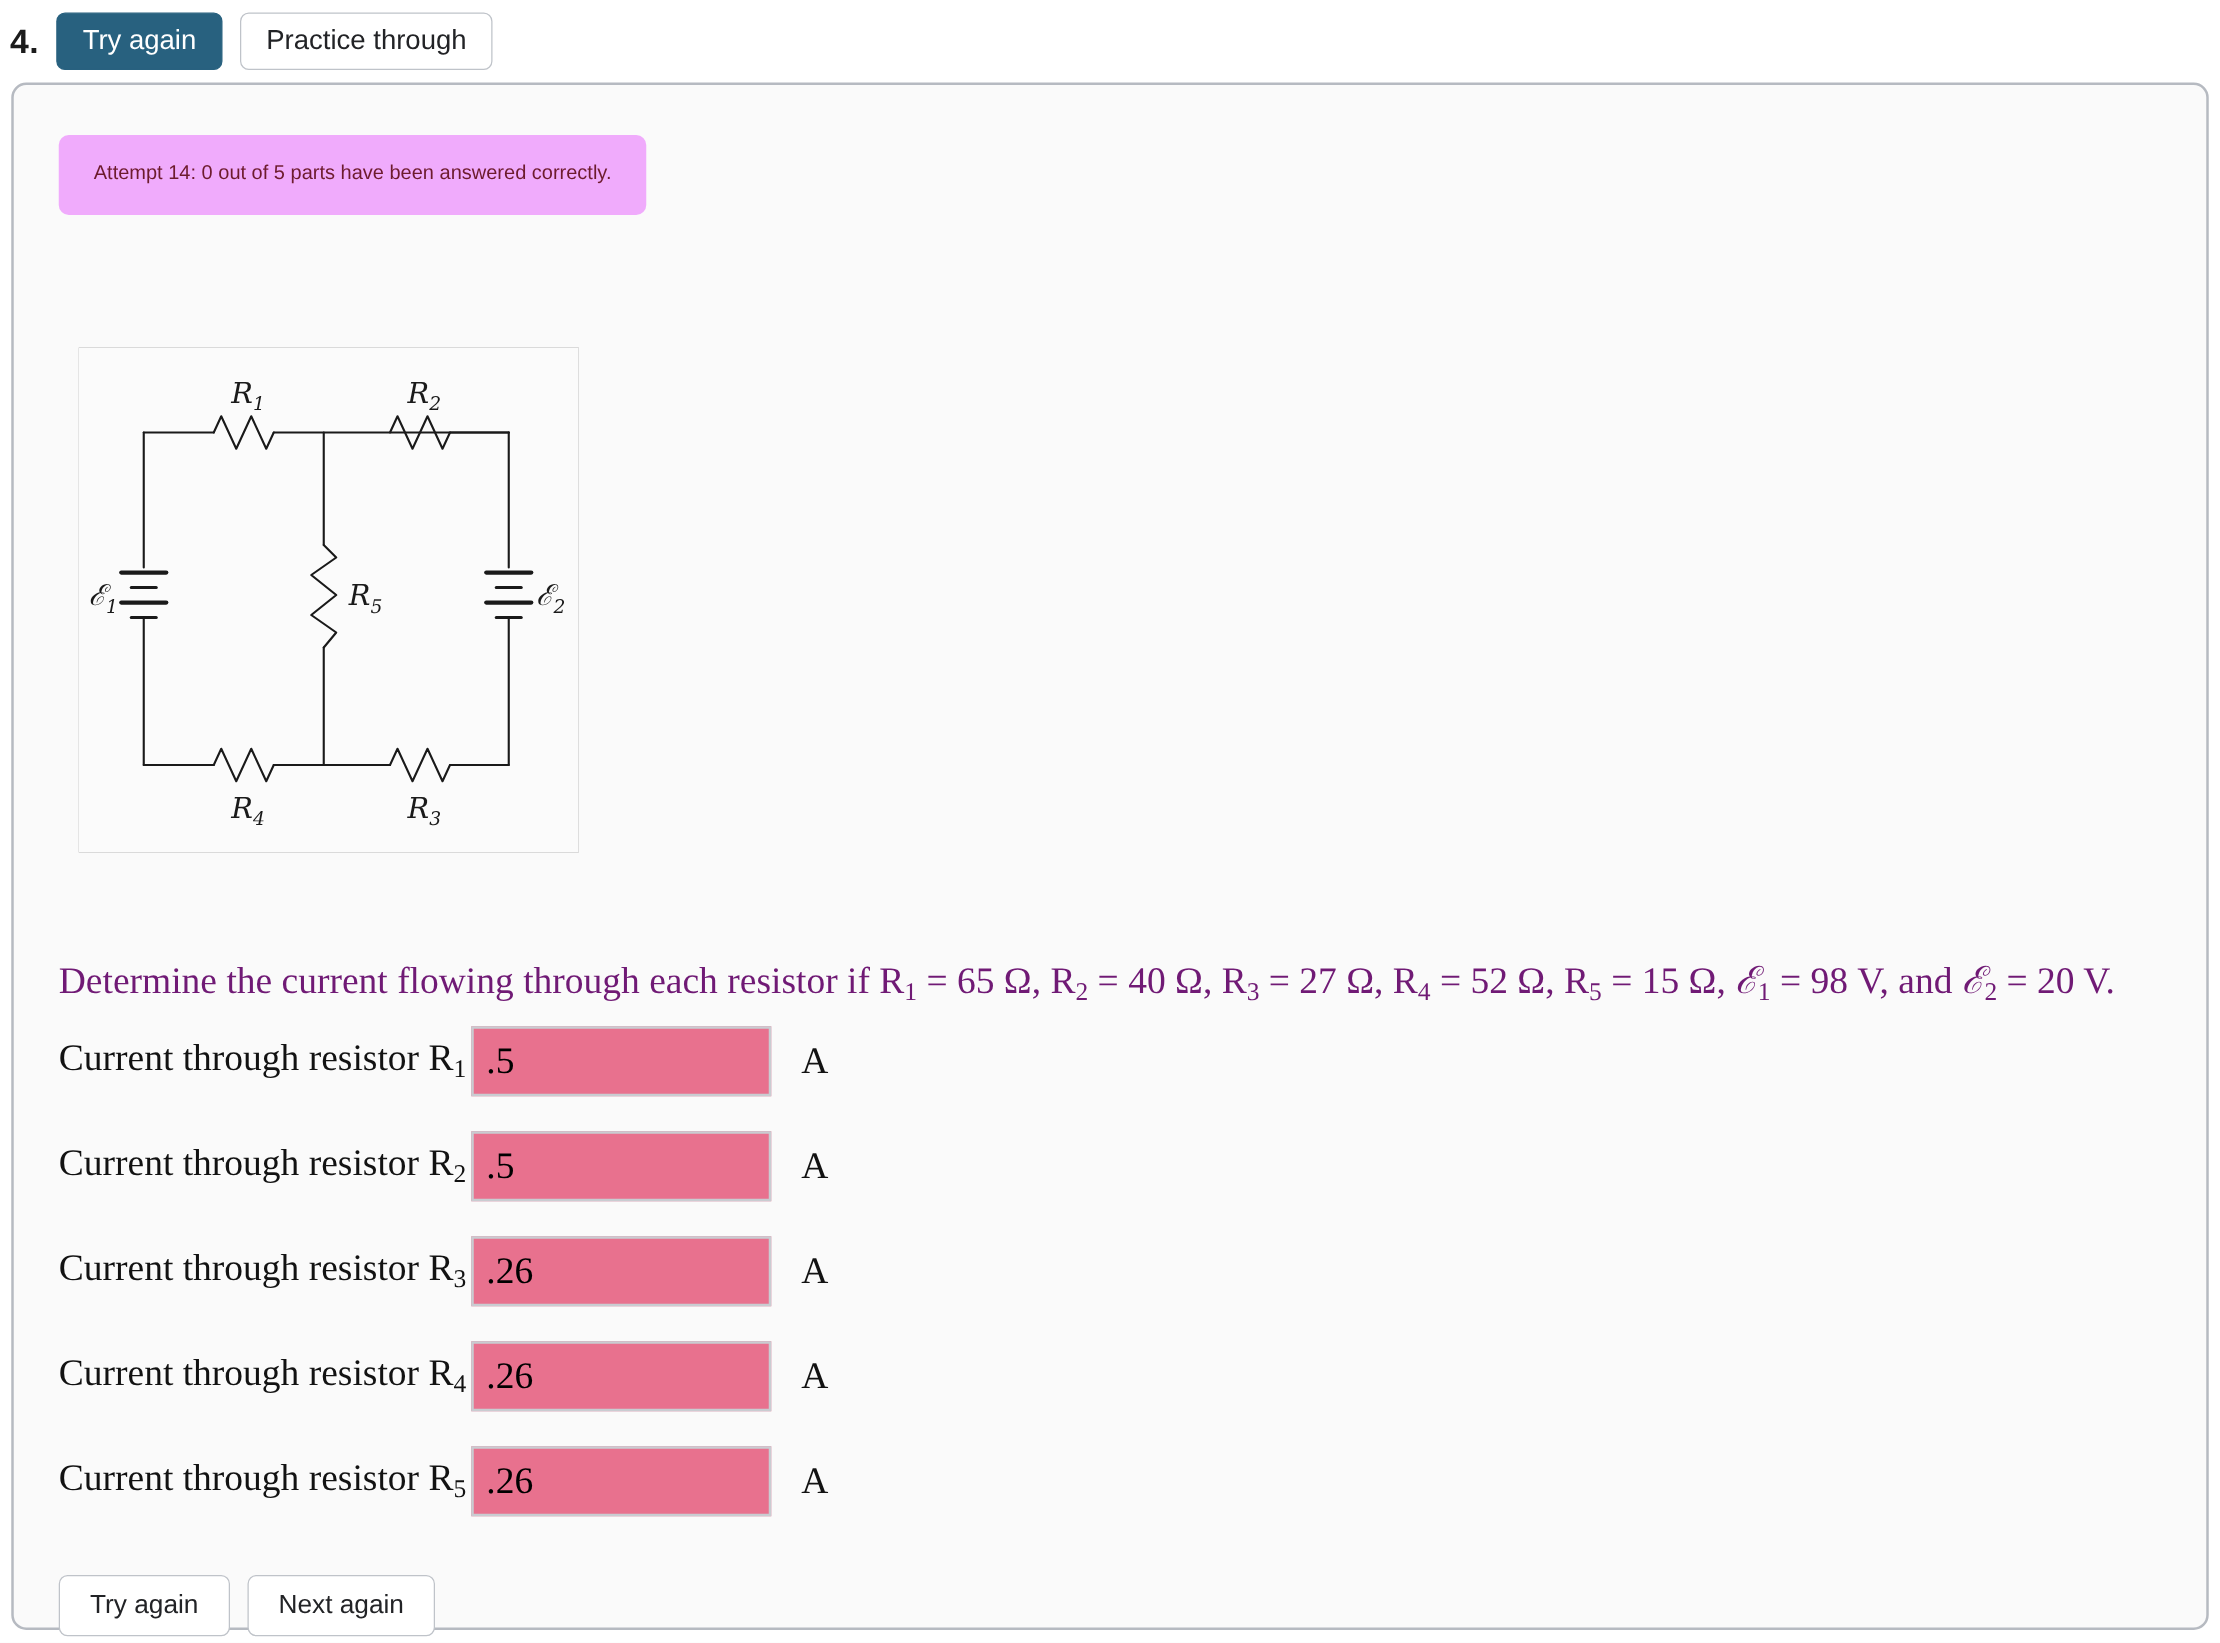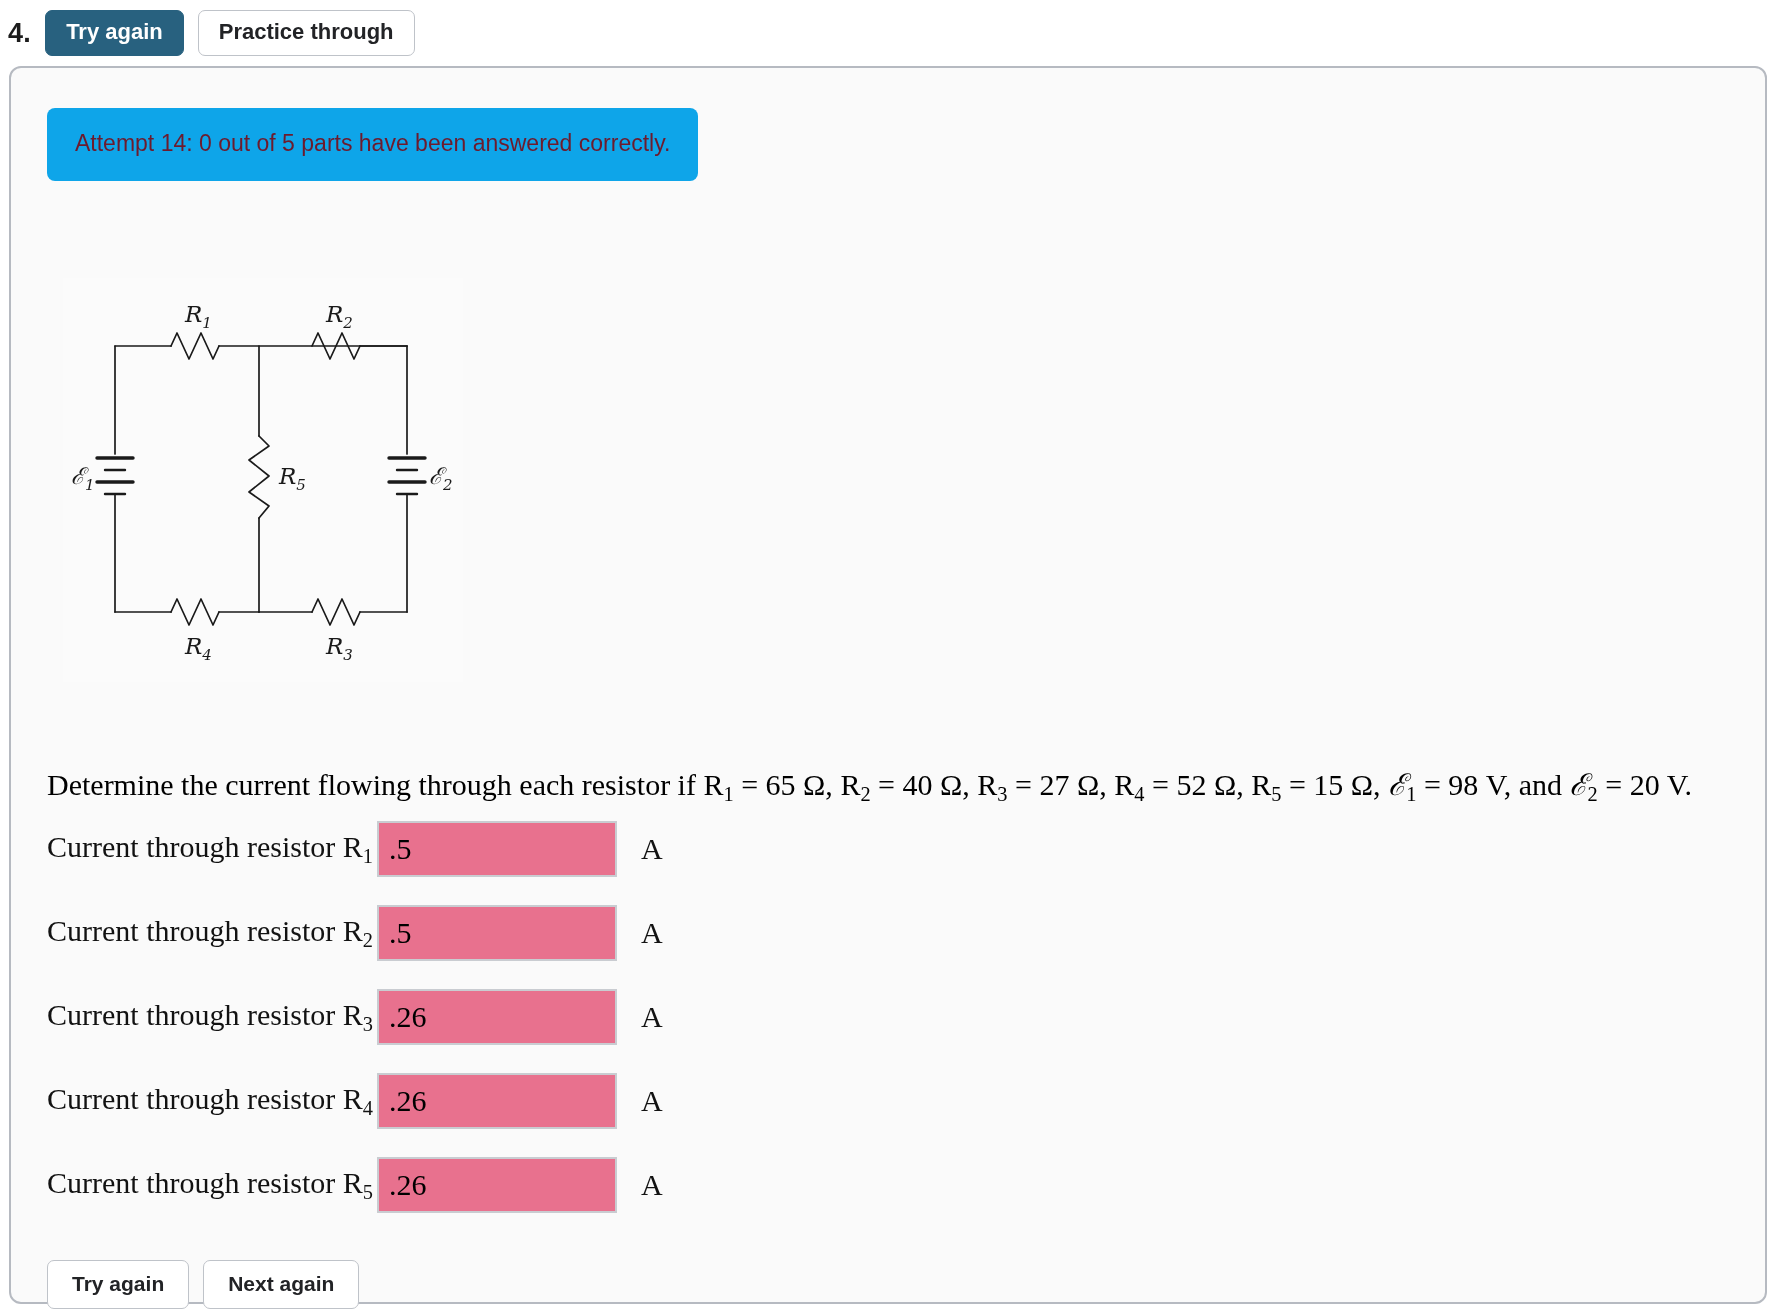--- a/index.html
+++ b/index.html
@@ -24,56 +24,55 @@
   }
   .btn{
     box-sizing:border-box;
     font-family:"Liberation Sans", sans-serif;
     font-size:22px;
     border-radius:7px;
     padding:10px 20px 12px 20px;
     line-height:1;
     cursor:pointer;
     white-space:nowrap;
-    font-weight:bold;
   }
   .btn-primary{
     background:#28617f;color:#ffffff;border:1px solid #28617f;
   }
   .btn-ghost{
     background:#ffffff;color:#222326;border:1px solid #bfc3c9;
   }
 
   
   .card{
     position:absolute;left:9px;top:66px;width:1758px;height:1238px;
     border:2px solid #b6bac1;border-radius:12px;background:#fafafa;
     box-sizing:border-box;
   }
 
   
   .alert{
     position:absolute;left:36px;top:40px;
-    background:#0ea5e9;color:#6d1b2d;
+    background:#f0abfc;color:#6d1b2d;
     border-radius:8px;
     padding:22px 28px 24px 28px;
-    font-size:23px;
+    font-size:16px;
     font-family:"Liberation Sans", sans-serif;
     box-sizing:border-box;
   }
 
   
   .figure{
     position:absolute;left:52px;top:210px;width:400px;height:404px;
     background:#a3a3a3;
   }
   .figure svg{display:block;}
 
   
-  .serif{font-family:"Liberation Serif", serif;color:#000000;}
+  .serif{font-family:"Liberation Serif", serif;color:#701a75;}
   .prompt{
     position:absolute;left:36px;top:700px;width:1700px;
     font-size:30px;line-height:1.15;white-space:nowrap;
   }
   sub{font-size:.68em;vertical-align:-0.28em;}
   .eps{font-family:"DejaVu Serif", serif;font-style:italic;}
 
   
   .answers{position:absolute;left:36px;top:744px;width:1000px;}
   .arow{

